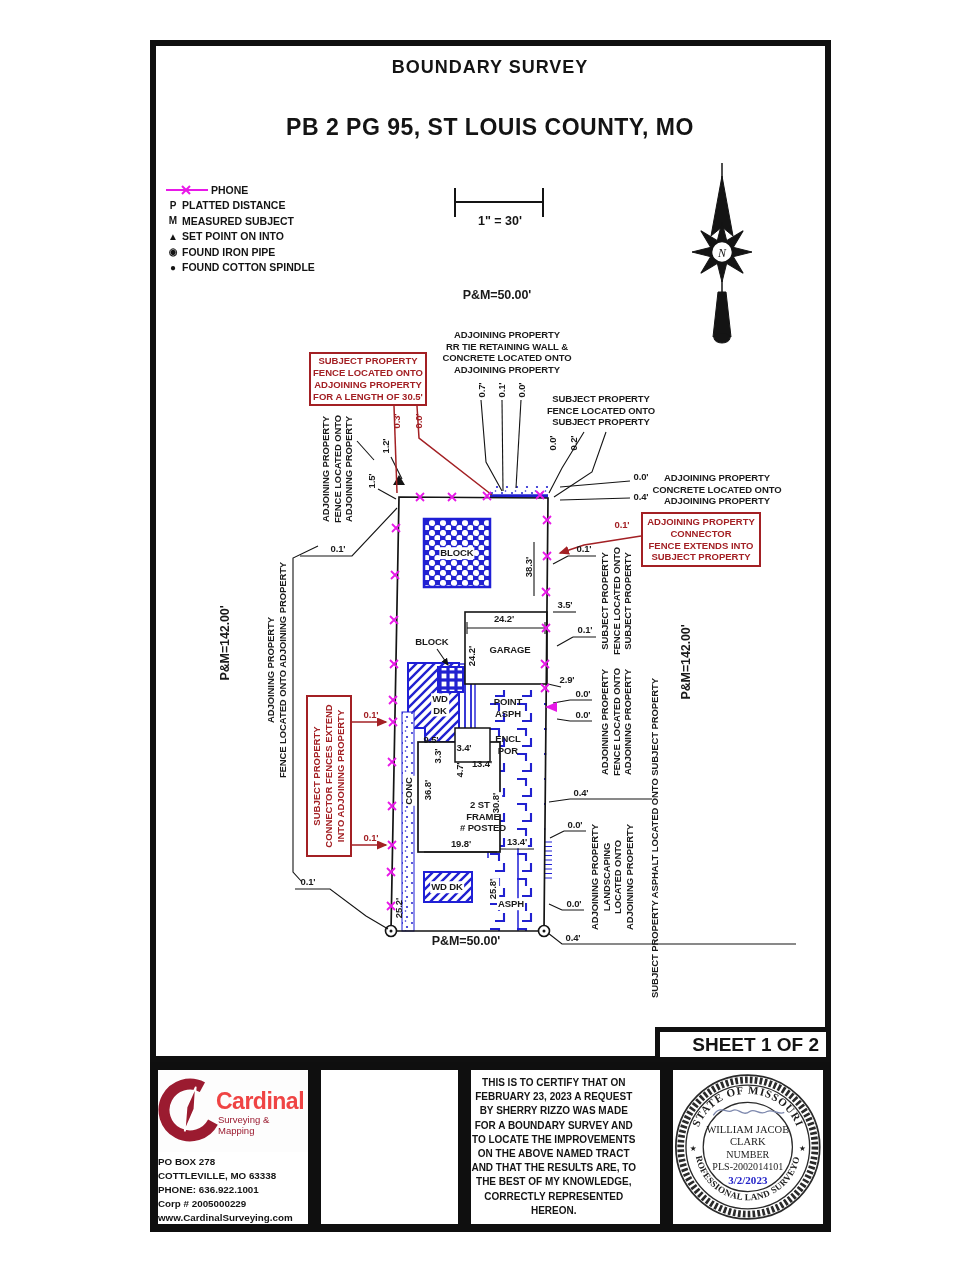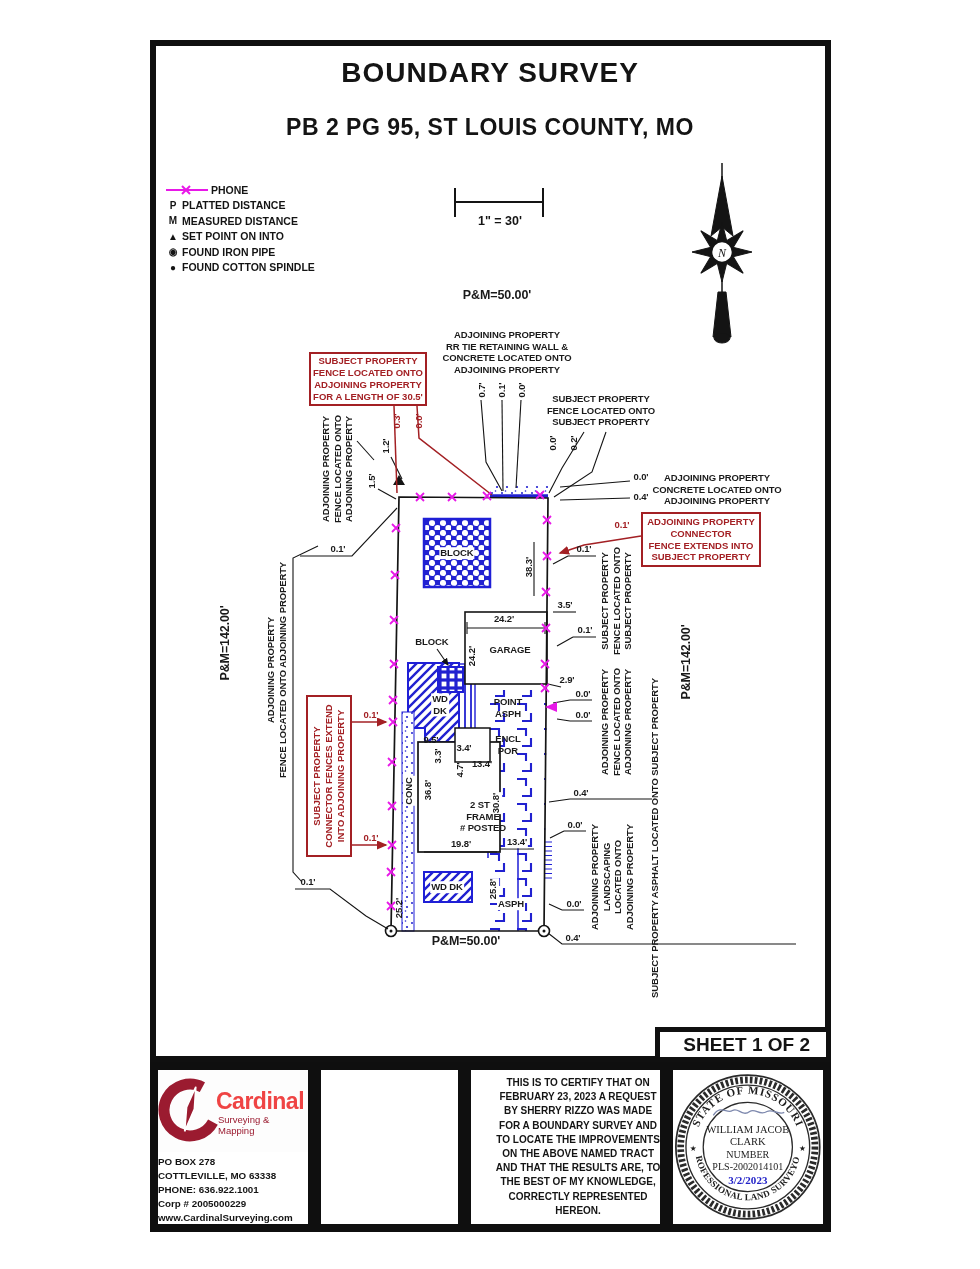--- a/index.html
+++ b/index.html
@@ -4,21 +4,21 @@
 <style>
   * { box-sizing: border-box; margin: 0; padding: 0; }
   body { background:#fff; font-family:"Liberation Sans", sans-serif; }
   #page { position:relative; width:980px; height:1269px; background:#fff; overflow:hidden; }
 
   .sheet { position:absolute; left:150px; top:40px; width:681px; height:1022px;
            border:6px solid #101010; background:#fff; }
   .plat-svg { position:absolute; left:150px; top:40px; width:681px; height:1022px; pointer-events:none; }
 
   .hdr-title { position:absolute; left:0; width:980px; text-align:center; font-weight:bold; color:#141414; }
-  #title    { top:57px;  font-size:28px; letter-spacing:1px; }
+  #title    { top:57px;  font-size:18px; letter-spacing:1px; }
   #subtitle { top:114px; font-size:23px; letter-spacing:0.5px; }
 
   .legend { position:absolute; left:166px; top:182px; font-size:10.5px; font-weight:600; color:#141414; }
   .legend-row { display:flex; align-items:center; height:15.5px; }
   .legend-sym { width:14px; text-align:center; margin-right:2px; font-size:10px; }
   .fence-swatch { width:42px; height:10px; margin-right:3px; }
 
   .scale-label { position:absolute; left:455px; top:214px; width:90px; text-align:center;
                  font-weight:bold; font-size:12.5px; color:#141414; }
 
@@ -32,28 +32,28 @@
   .redbox { position:absolute; border:2px solid #a32024; background:#fff; color:#a32024;
             font-size:9.5px; font-weight:bold; line-height:1.25; text-align:center;
             display:flex; align-items:center; justify-content:center; white-space:pre-line; }
   .redbox-vert { position:absolute; border:2px solid #a32024; background:#fff; }
   .redbox-vert .inner { position:absolute; left:50%; top:50%;
             transform:translate(-50%,-50%) rotate(-90deg); color:#a32024; font-size:9.5px;
             font-weight:bold; line-height:1.25; text-align:center; white-space:pre; }
 
   .sheet-label-box { position:absolute; left:655px; top:1027px; width:176px; height:35px;
             background:#fff; border:5px solid #101010; display:flex; align-items:center;
-            justify-content:flex-end; padding-right:16px; font-size:19px; font-weight:bold; color:#141414; }
+            justify-content:flex-end; padding-right:7px; font-size:19px; font-weight:bold; color:#141414; }
 
   .footer { position:absolute; left:150px; top:1062px; width:681px; height:170px;
             background:#0f0f0f; display:flex; padding:8px; gap:13px; }
   .fcell { background:#fff; height:100%; position:relative; overflow:hidden; }
   .fcell-logo { width:152px; display:flex; flex-direction:column; }
   .fcell-blank { width:140px; }
-  .fcell-cert { width:192px; display:flex; align-items:center; justify-content:flex-end; }
+  .fcell-cert { width:192px; display:flex; align-items:center; justify-content:flex-start; }
   .fcell-seal { width:152px; display:flex; align-items:center; justify-content:center; }
 
   .logo-top { flex:0 0 78px; background:#fdfdfd; position:relative; }
   .logo-name { position:absolute; left:58px; top:18px; font-size:23px; font-weight:bold; color:#ef4444; letter-spacing:-0.5px; }
   .logo-tag  { position:absolute; left:60px; top:44px; font-size:9.5px; color:#9b1b30; }
   .address { flex:1; text-align:left; font-size:9.8px; font-weight:bold; color:#141414;
              line-height:1.42; white-space:pre-line; padding-top:3px; }
   .cert-text { font-size:10px; font-weight:bold; color:#141414; text-align:center;
                line-height:1.42; white-space:pre-line; }
 </style>
@@ -214,21 +214,21 @@
     <div class="legend-row">
       <span class="fence-swatch" style="background: linear-gradient(rgb(232, 24, 232), rgb(232, 24, 232)) center center / 100% 2px no-repeat;"></span>
       <span>PHONE</span>
     </div>
     <div class="legend-row">
       <span class="legend-sym">P</span>
       <span>PLATTED DISTANCE</span>
     </div>
     <div class="legend-row">
       <span class="legend-sym">M</span>
-      <span>MEASURED DISTANCE</span>
+      <span>MEASURED SUBJECT</span>
     </div>
     <div class="legend-row">
       <span class="legend-sym">▲</span>
       <span>SET POINT ON INTO</span>
     </div>
     <div class="legend-row">
       <span class="legend-sym">◉</span>
       <span>FOUND IRON PIPE</span>
     </div>
     <div class="legend-row">

